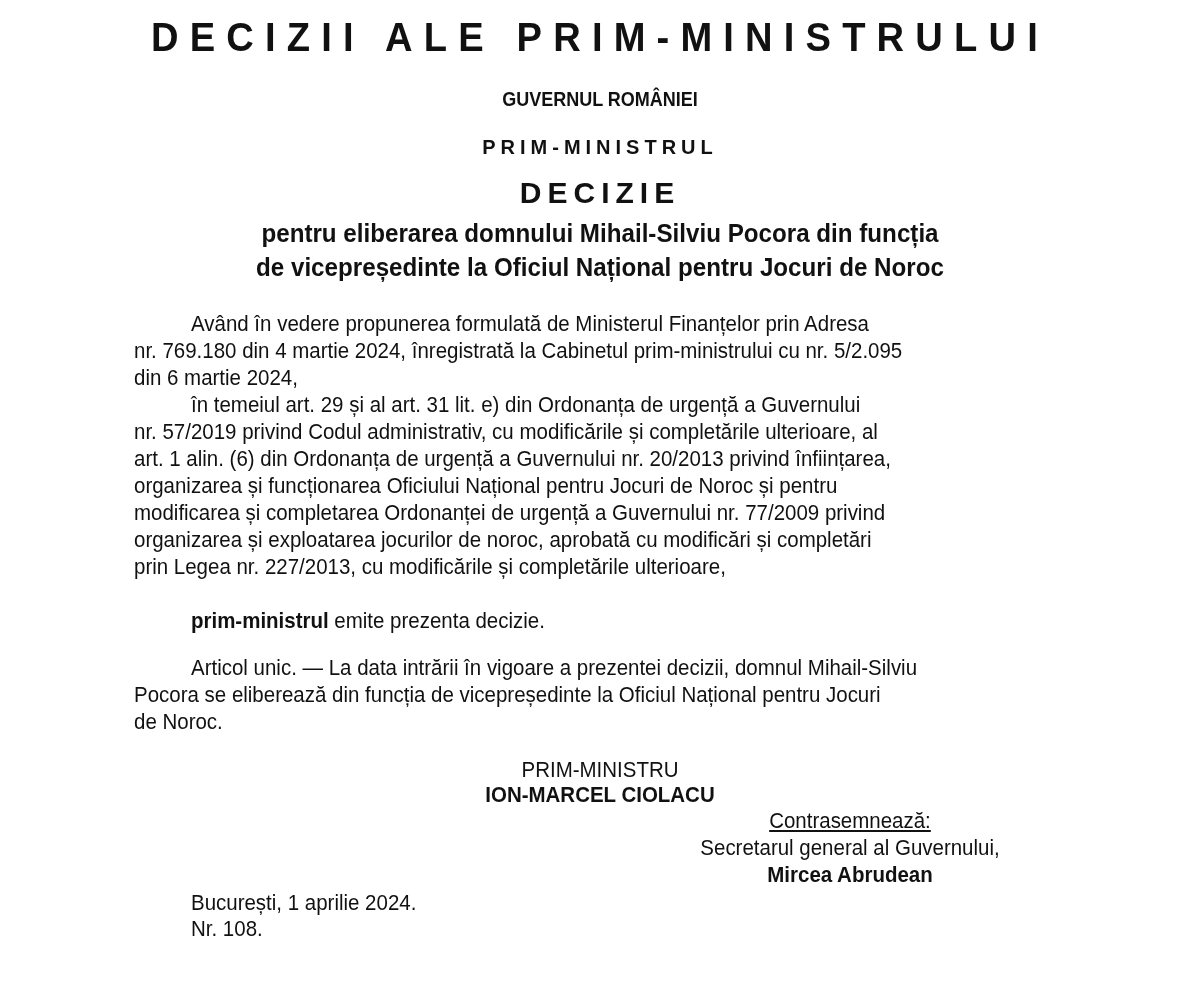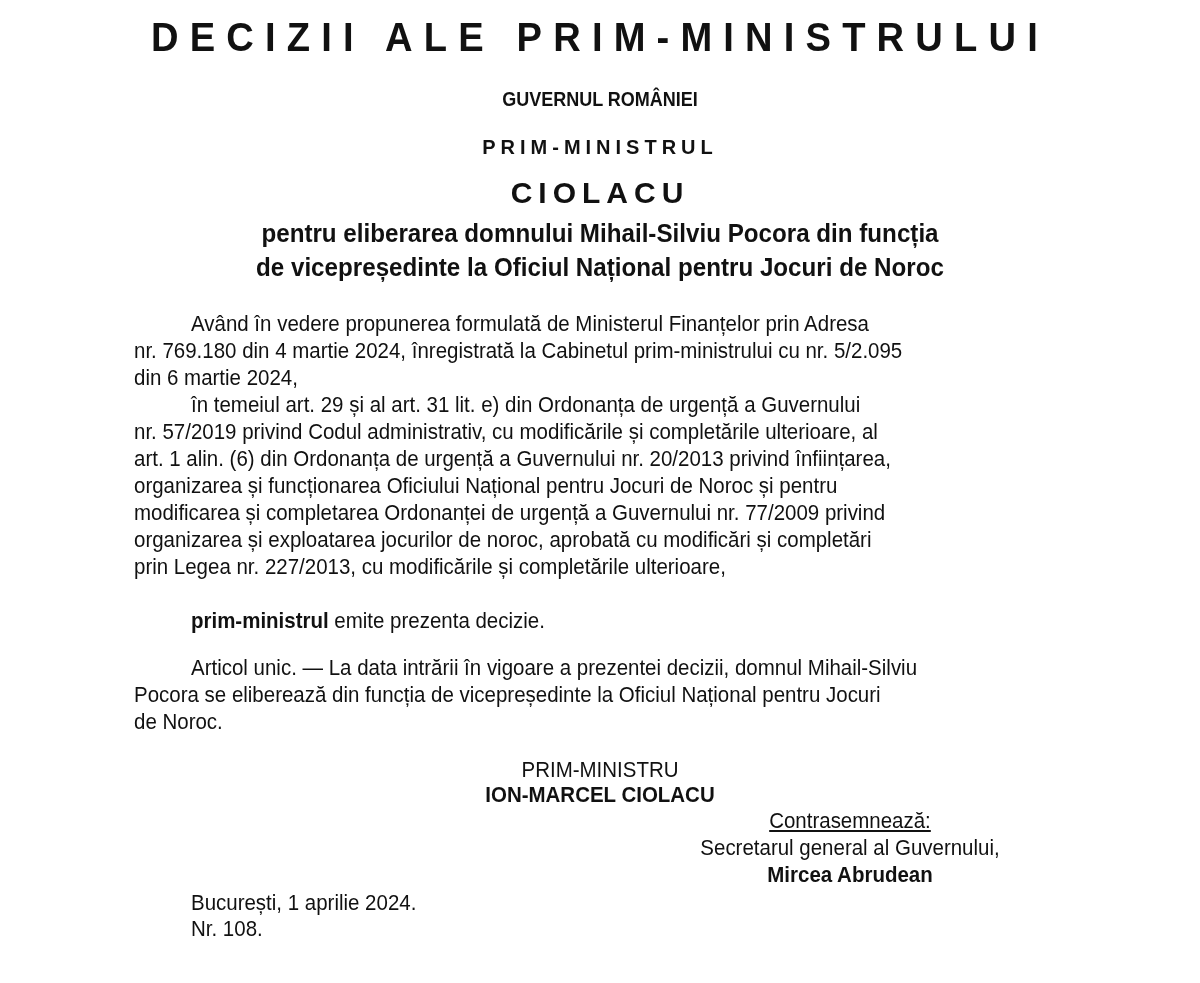--- a/index.html
+++ b/index.html
@@ -35,21 +35,21 @@
 </style>
 </head>
 <body>
 
 <div>
 
   <div class="abs center title-main">DECIZII ALE PRIM-MINISTRULUI</div>
   <div class="abs center gov">GUVERNUL ROMÂNIEI</div>
   <div class="abs center pm-head">PRIM-MINISTRUL</div>
 
-  <div class="abs center decizie">CIOLACU</div>
+  <div class="abs center decizie">DECIZIE</div>
   <div class="abs center subj subj1">pentru eliberarea domnului Mihail-Silviu Pocora din funcția</div>
   <div class="abs center subj subj2">de vicepreședinte la Oficiul Național pentru Jocuri de Noroc</div>
 
   <div>
     <div class="line" style="left:191px; top:311px;">Având în vedere propunerea formulată de Ministerul Finanțelor prin Adresa</div>
     <div class="line" style="left:134px; top:338px;">nr. 769.180 din 4 martie 2024, înregistrată la Cabinetul prim-ministrului cu nr. 5/2.095</div>
     <div class="line" style="left:134px; top:365px;">din 6 martie 2024,</div>
     <div class="line" style="left:191px; top:392px;">în temeiul art. 29 și al art. 31 lit. e) din Ordonanța de urgență a Guvernului</div>
     <div class="line" style="left:134px; top:419px;">nr. 57/2019 privind Codul administrativ, cu modificările și completările ulterioare, al</div>
     <div class="line" style="left:134px; top:446px;">art. 1 alin. (6) din Ordonanța de urgență a Guvernului nr. 20/2013 privind înființarea,</div>

